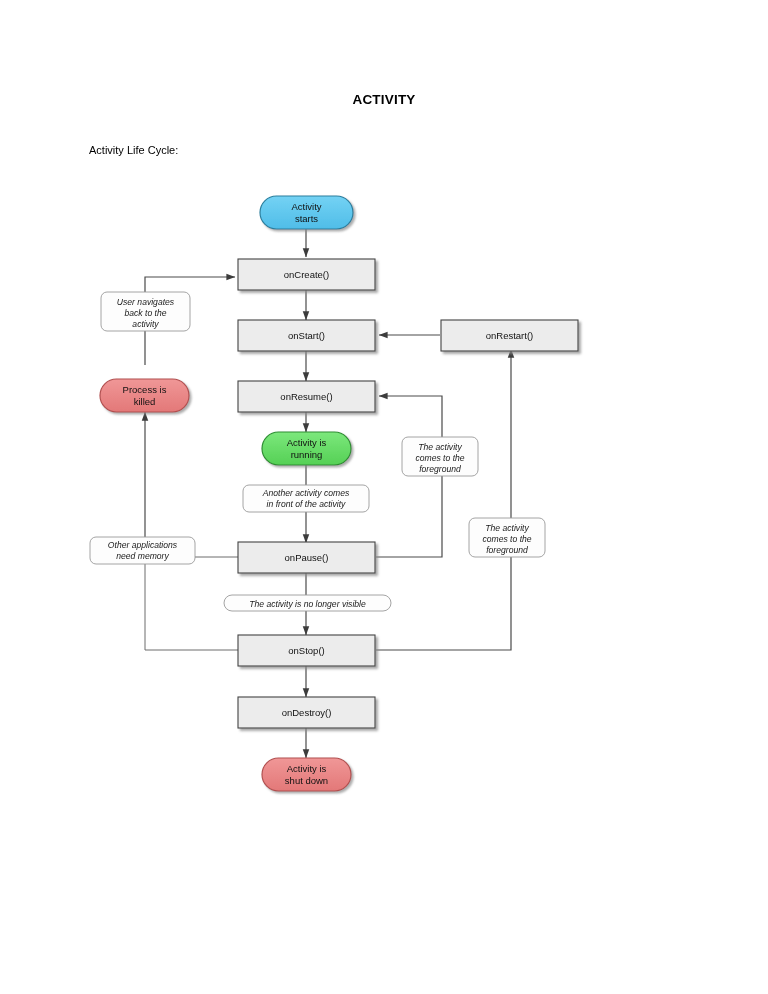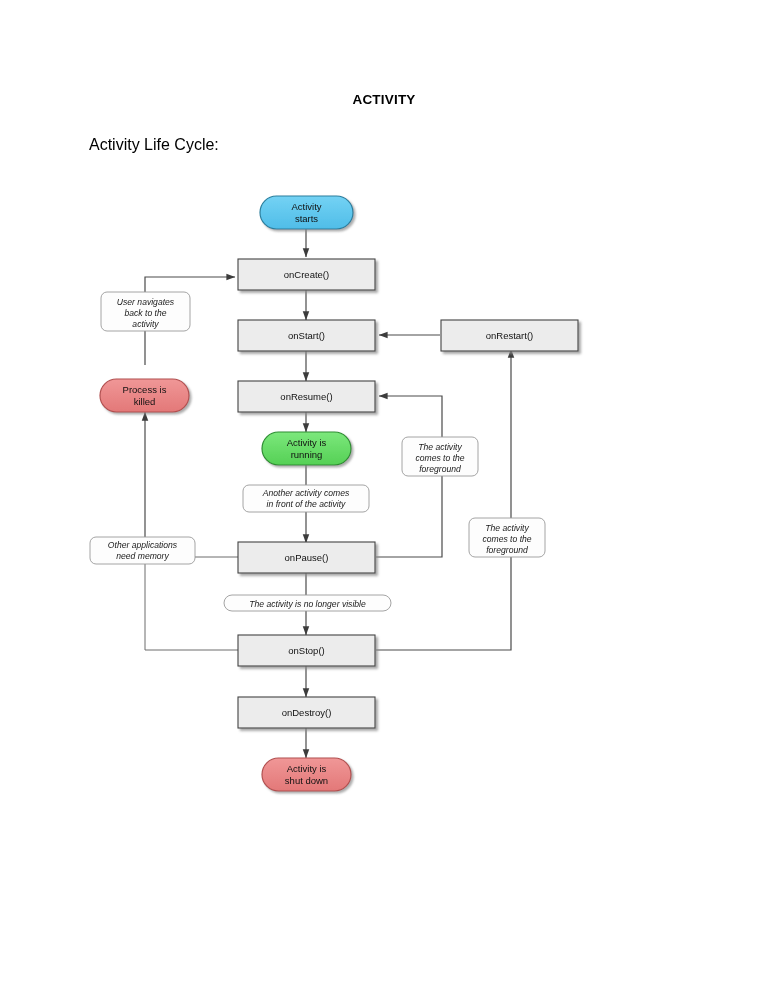--- a/index.html
+++ b/index.html
@@ -23,22 +23,22 @@
     width: 768px;
     text-align: center;
     font-size: 13.5px;
     font-weight: bold;
     color: #000000;
     letter-spacing: 0.2px;
   }
   #doc-subtitle {
     position: absolute;
     left: 89px;
-    top: 136px;
-    font-size: 16px;
+    top: 144px;
+    font-size: 11px;
     color: #000000;
   }
 
   
   #diagram {
     position: absolute;
     left: 0;
     top: 0;
     width: 768px;
     height: 994px;

